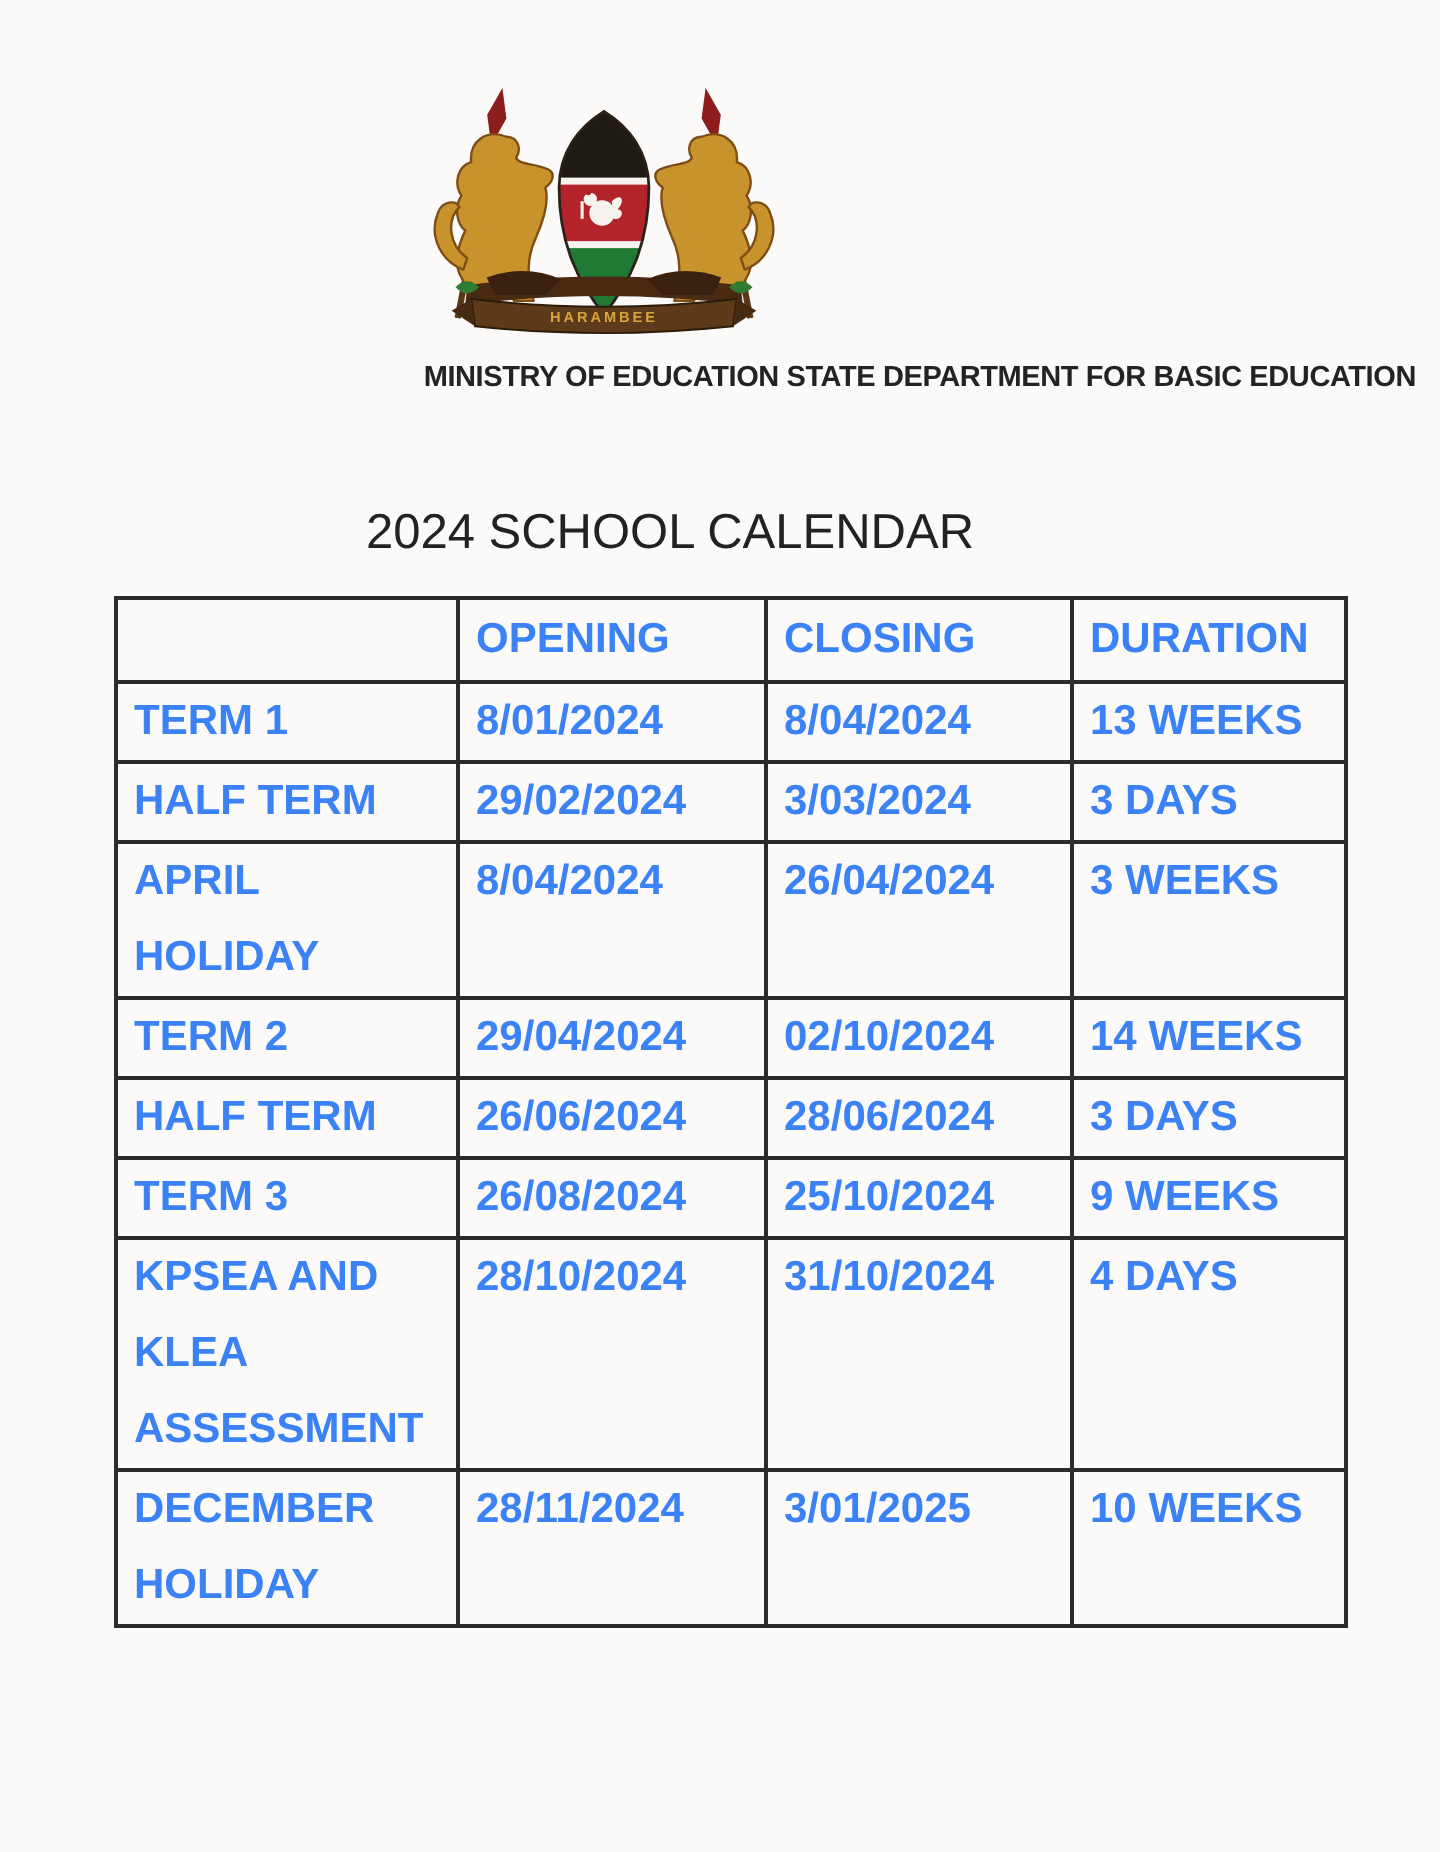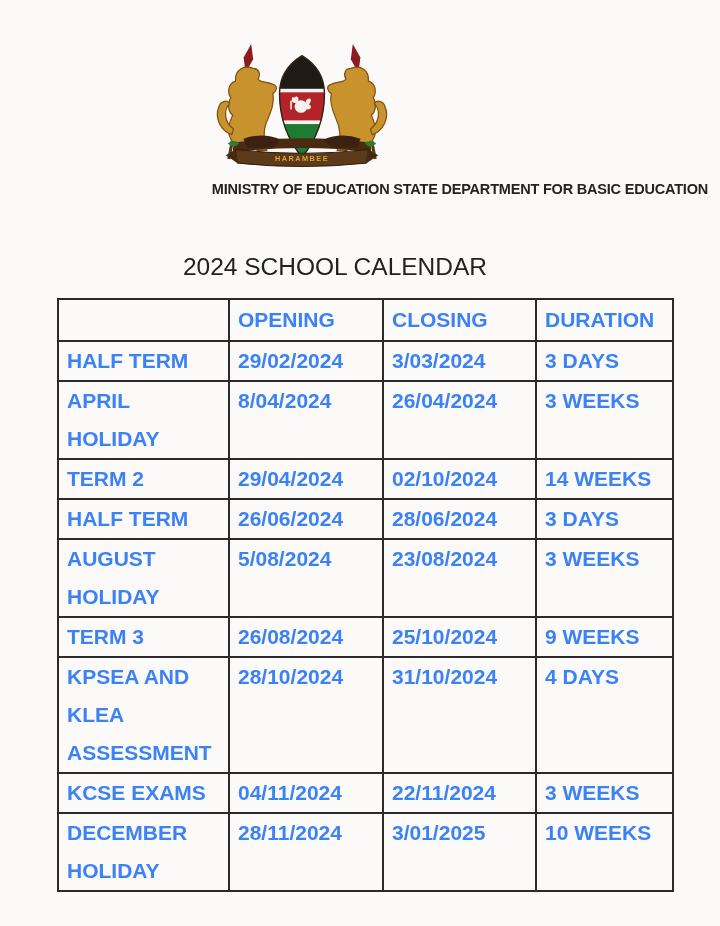--- a/index.html
+++ b/index.html
@@ -149,20 +149,26 @@
     <thead>
       <tr>
           <th></th>
           <th>OPENING</th>
           <th>CLOSING</th>
           <th>DURATION</th>
         </tr>
     </thead>
     <tbody>
         <tr>
+          <td class="label-cell">TERM 1</td>
+          <td class="date-cell">8/01/2024</td>
+          <td class="date-cell">8/04/2024</td>
+          <td class="duration-cell">13 WEEKS</td>
+        </tr>
+        <tr>
           <td class="label-cell">HALF TERM</td>
           <td class="date-cell">29/02/2024</td>
           <td class="date-cell">3/03/2024</td>
           <td class="duration-cell">3 DAYS</td>
         </tr>
         <tr>
           <td class="label-cell">APRIL
 HOLIDAY</td>
           <td class="date-cell">8/04/2024</td>
           <td class="date-cell">26/04/2024</td>
@@ -172,49 +178,36 @@
           <td class="label-cell">TERM 2</td>
           <td class="date-cell">29/04/2024</td>
           <td class="date-cell">02/10/2024</td>
           <td class="duration-cell">14 WEEKS</td>
         </tr>
         <tr>
           <td class="label-cell">HALF TERM</td>
           <td class="date-cell">26/06/2024</td>
           <td class="date-cell">28/06/2024</td>
           <td class="duration-cell">3 DAYS</td>
-        </tr>
-        <tr>
-          <td class="label-cell">AUGUST
-HOLIDAY</td>
-          <td class="date-cell">5/08/2024</td>
-          <td class="date-cell">23/08/2024</td>
-          <td class="duration-cell">3 WEEKS</td>
         </tr>
         <tr>
           <td class="label-cell">TERM 3</td>
           <td class="date-cell">26/08/2024</td>
           <td class="date-cell">25/10/2024</td>
           <td class="duration-cell">9 WEEKS</td>
         </tr>
         <tr>
           <td class="label-cell">KPSEA AND
 KLEA
 ASSESSMENT</td>
           <td class="date-cell">28/10/2024</td>
           <td class="date-cell">31/10/2024</td>
           <td class="duration-cell">4 DAYS</td>
         </tr>
         <tr>
-          <td class="label-cell">KCSE EXAMS</td>
-          <td class="date-cell">04/11/2024</td>
-          <td class="date-cell">22/11/2024</td>
-          <td class="duration-cell">3 WEEKS</td>
-        </tr>
-        <tr>
           <td class="label-cell">DECEMBER
 HOLIDAY</td>
           <td class="date-cell">28/11/2024</td>
           <td class="date-cell">3/01/2025</td>
           <td class="duration-cell">10 WEEKS</td>
         </tr>
       </tbody>
   </table>
 
 </div>

